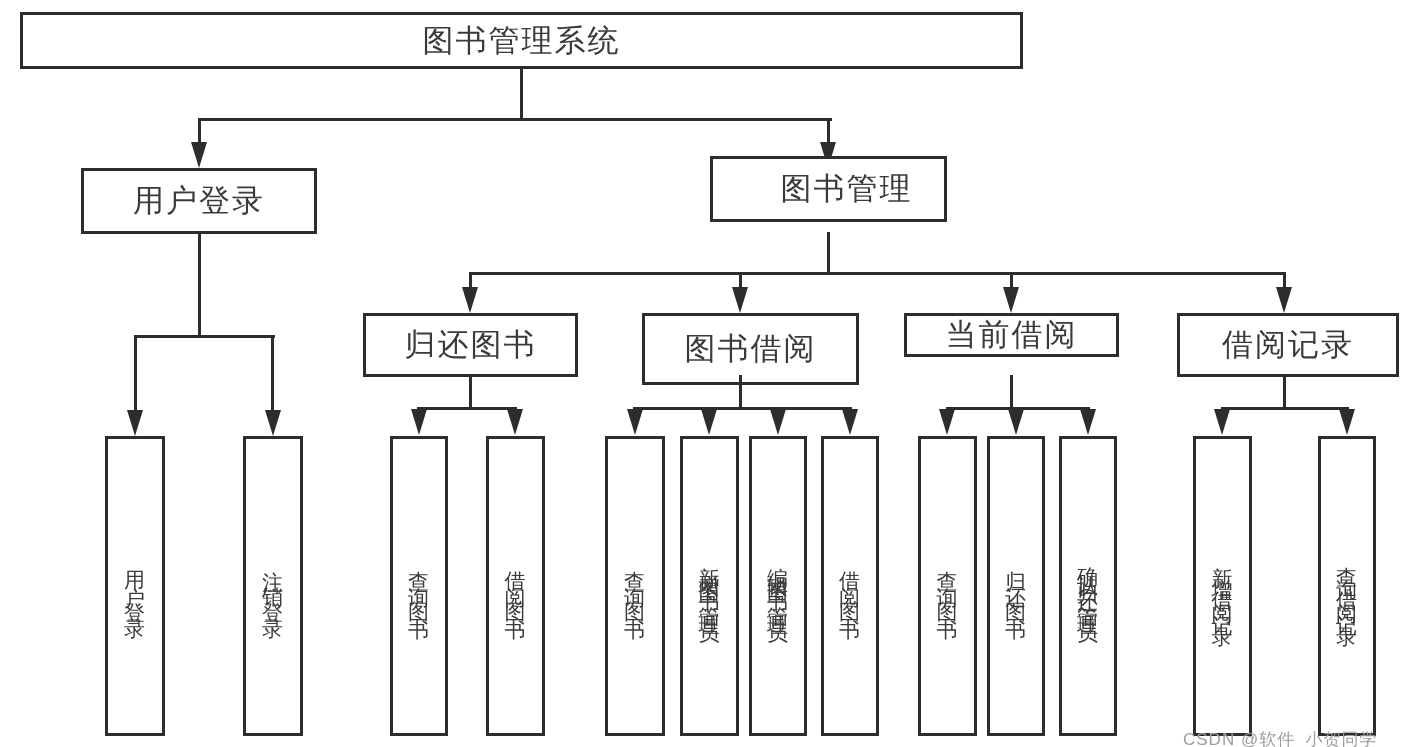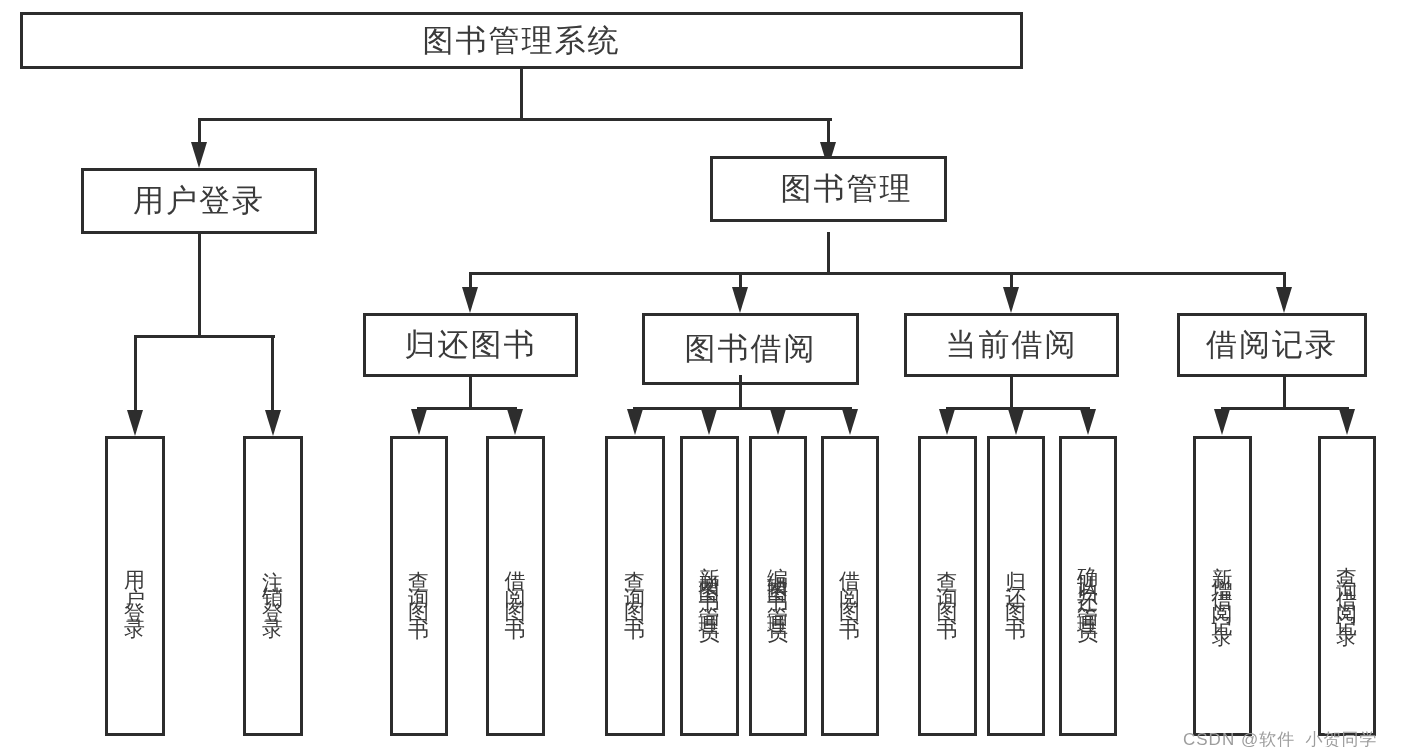--- a/index.html
+++ b/index.html
@@ -71,24 +71,24 @@
   <div class="arrow" style="left:732px;top:287px;"></div>
   <div class="arrow" style="left:1003px;top:287px;"></div>
   <div class="arrow" style="left:1276px;top:287px;"></div>
 
   <div class="box" style="left:363px;top:313px;width:215px;height:64px;">
     <span class="h-label">归还图书</span>
   </div>
   <div class="box" style="left:632px;top:313px;width:217px;height:72px;margin-left:10px;">
     <span class="h-label">图书借阅</span>
   </div>
-  <div class="box" style="left:904px;top:313px;width:215px;height:64px;">
+  <div class="box" style="left:904px;top:313px;width:215px;height:44px;">
     <span class="h-label">当前借阅</span>
   </div>
-  <div class="box" style="left:1177px;top:313px;width:190px;height:64px;">
+  <div class="box" style="left:1177px;top:313px;width:222px;height:64px;">
     <span class="h-label">借阅记录</span>
   </div>
 
   <div class="vline" style="left:469px;top:375px;width:3px;height:34px;"></div>
   <div class="vline" style="left:739px;top:375px;width:3px;height:34px;"></div>
   <div class="vline" style="left:1010px;top:375px;width:3px;height:34px;"></div>
   <div class="vline" style="left:1283px;top:375px;width:3px;height:34px;"></div>
   <div class="hline" style="left:417px;top:407px;width:100px;height:3px;"></div>
   <div class="hline" style="left:633px;top:407px;width:219px;height:3px;"></div>
   <div class="hline" style="left:946px;top:407px;width:144px;height:3px;"></div>

